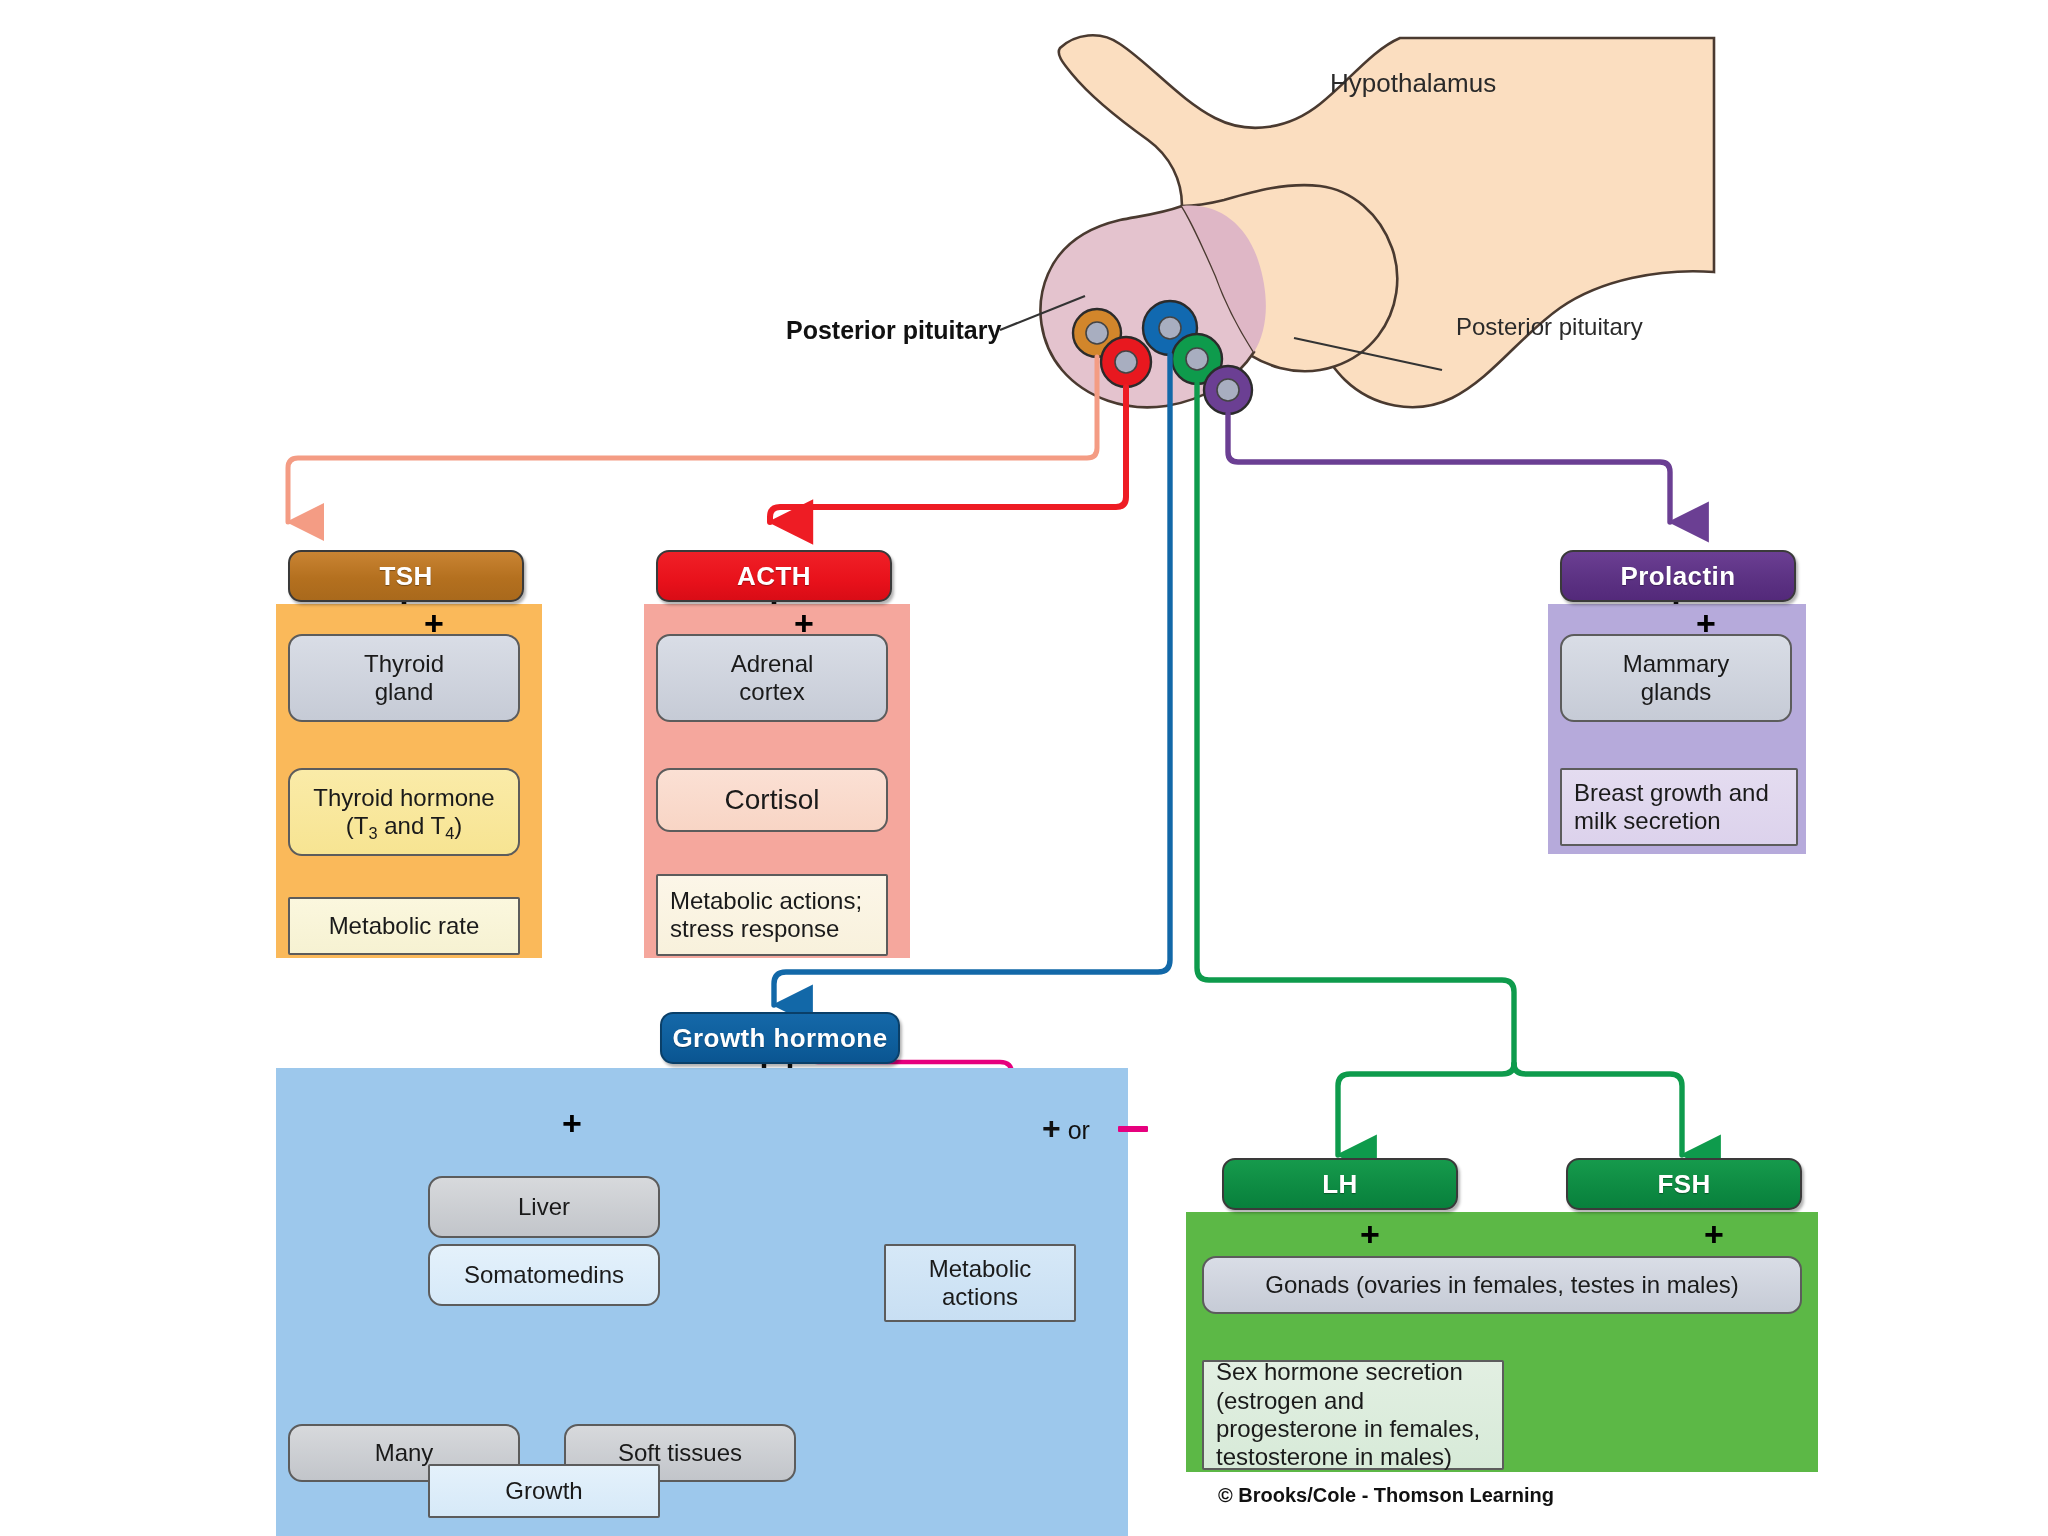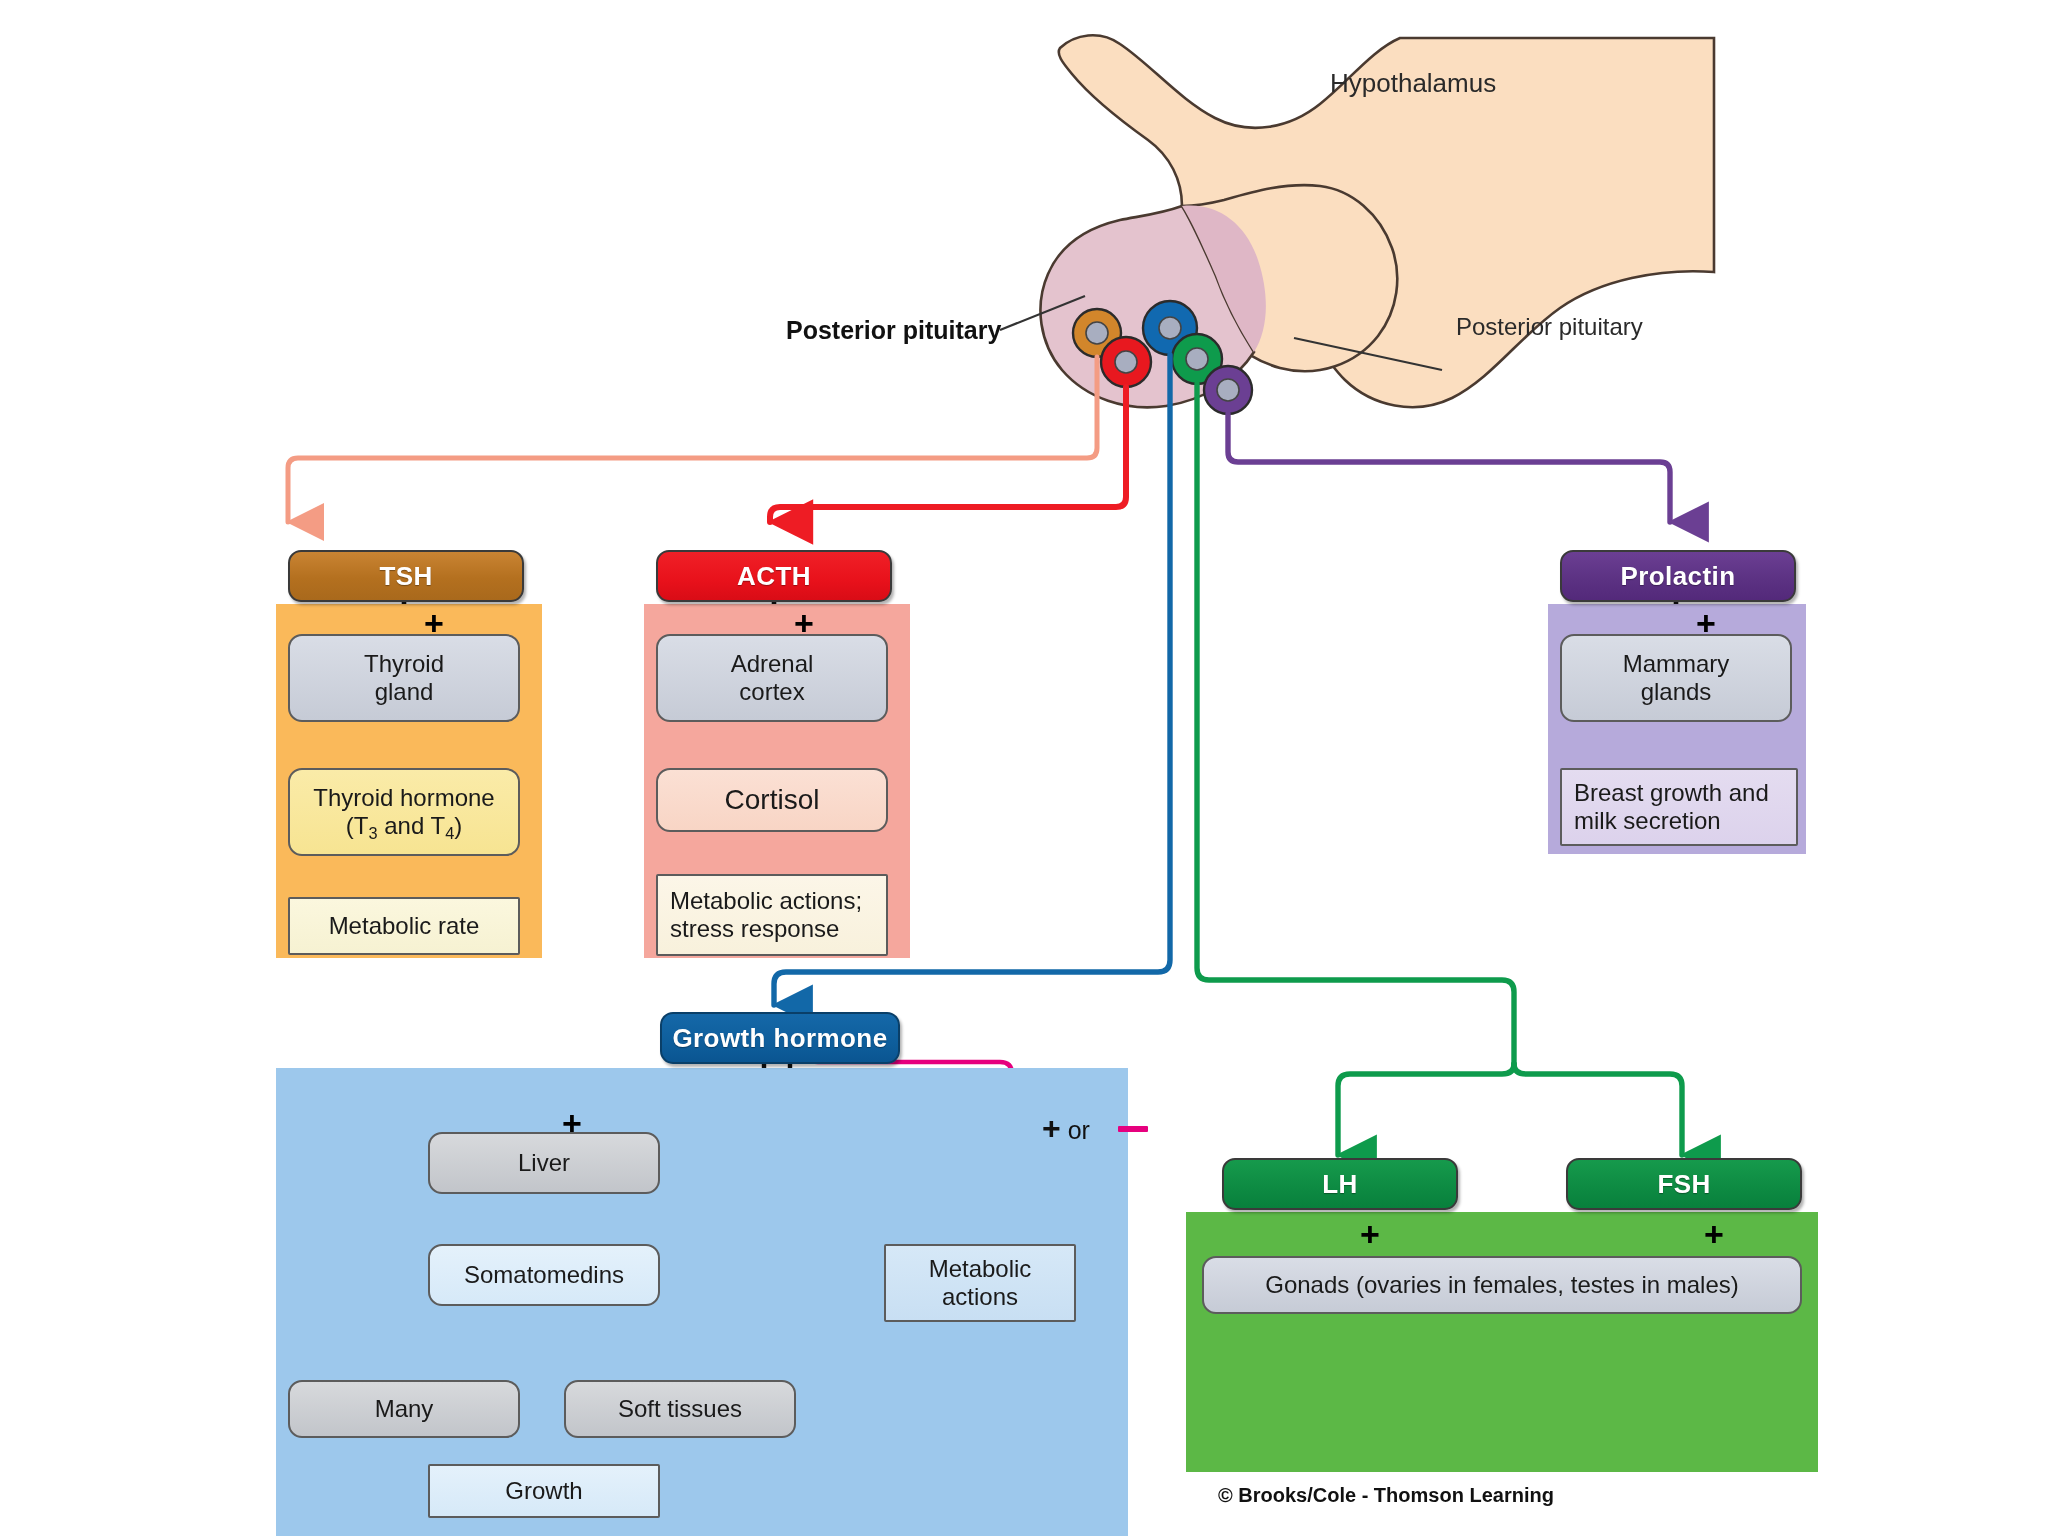--- a/index.html
+++ b/index.html
@@ -40,21 +40,21 @@
   .box{
     position:absolute;z-index:6;border:2px solid #5c5c5c;
     display:flex;align-items:center;justify-content:center;
     text-align:center;line-height:1.18;color:#1a1a1a;
     box-sizing:border-box;
   }
   .box.left{justify-content:flex-start;text-align:left;padding-left:12px;}
   .box.rounded{border-radius:14px;}
   .box.square{border-radius:2px;}
   .b-grey{background:linear-gradient(180deg,#D9DDE6 0%,#C6CBD6 100%);}
-  .b-grey2{background:linear-gradient(180deg,#D7D9DC 0%,#C2C5CA 100%);}
+  .b-grey2{background:linear-gradient(180deg,#D7D9DC 0%,#C2C5CA 100%);margin-top:44px;}
   .b-cream{background:linear-gradient(180deg,#FBF7DE 0%,#F6F2D2 100%);}
   .b-yellow{background:linear-gradient(180deg,#FAEBA8 0%,#F7E492 100%);}
   .b-peach{background:linear-gradient(180deg,#FBE0D4 0%,#F8D5C5 100%);}
   .b-ivory{background:linear-gradient(180deg,#FCF6E8 0%,#F8F1DC 100%);}
   .b-lilac{background:linear-gradient(180deg,#E4DCF0 0%,#DCD2EC 100%);}
   .b-lightblue{background:linear-gradient(180deg,#E4F1FB 0%,#D6E9F8 100%);}
   .b-paleblue{background:linear-gradient(180deg,#D6E8F7 0%,#C8DFF3 100%);}
   .b-palegreen{background:linear-gradient(180deg,#E2EFE2 0%,#D7EAD8 100%);}
   .b-palegreen2{background:linear-gradient(180deg,#EFF3DC 0%,#E7EFD0 100%);}
 
@@ -287,16 +287,19 @@
 
   <div class="panel panel-gon" style="left:1186px;top:1212px;width:632px;height:260px;"></div>
   <div class="pill pill-lh" style="left:1222px;top:1158px;width:232px;height:48px;font-size:26px;">LH</div>
   <div class="pill pill-fsh" style="left:1566px;top:1158px;width:232px;height:48px;font-size:26px;">FSH</div>
   <div class="lbl lbl-plus" style="left:1360px;top:1215px;">+</div>
   <div class="lbl lbl-plus" style="left:1704px;top:1215px;">+</div>
 
   <div class="box rounded b-grey" style="left:1202px;top:1256px;width:600px;height:58px;font-size:24px;">
     <span>Gonads (ovaries in females, testes in males)</span>
   </div>
+  <div class="box square left b-palegreen" style="left:1202px;top:1360px;width:302px;height:110px;font-size:24px;">
+    <span>Sex hormone secretion<br>(estrogen and<br>progesterone in females,<br>testosterone in males)</span>
+  </div>
 
   <div class="lbl lbl-copy" style="left:1218px;top:1484px;">© Brooks/Cole - Thomson Learning</div>
 
 </div>
 
 </body></html>

